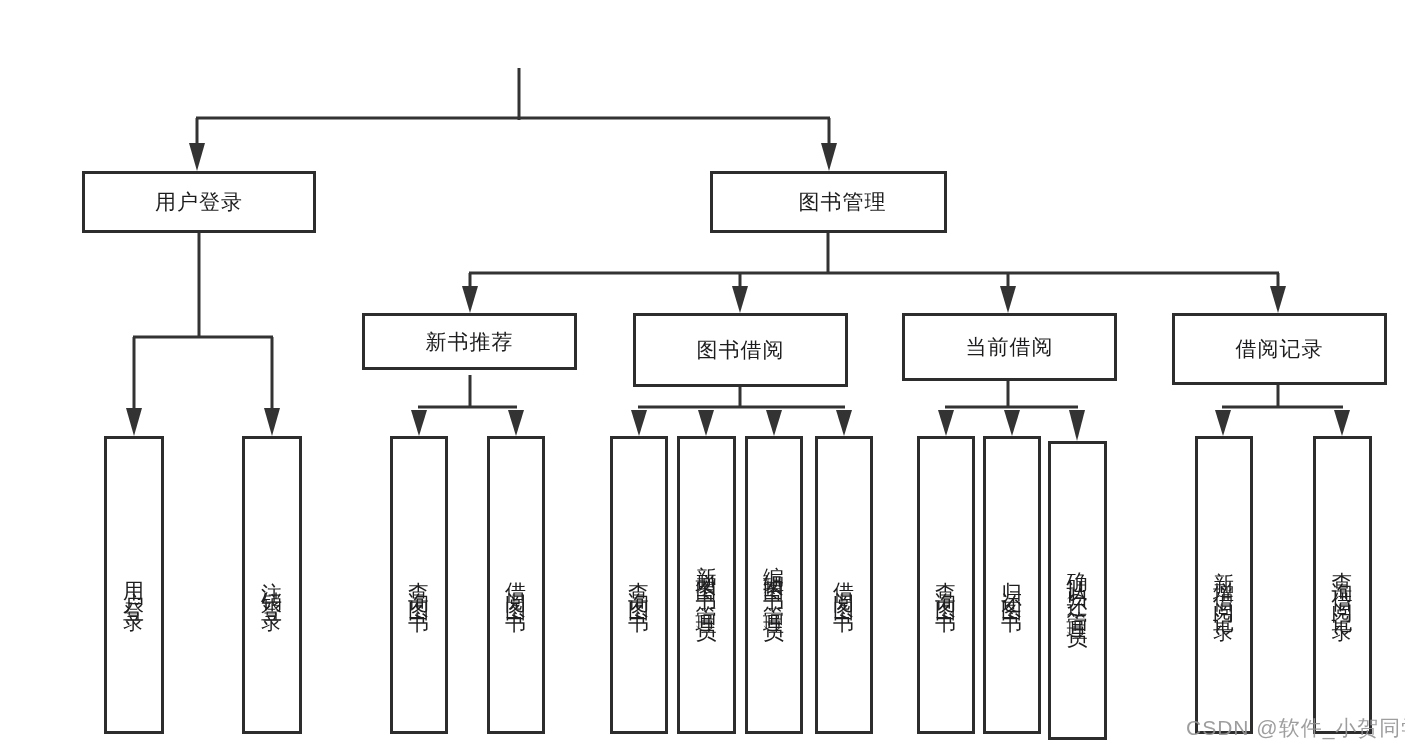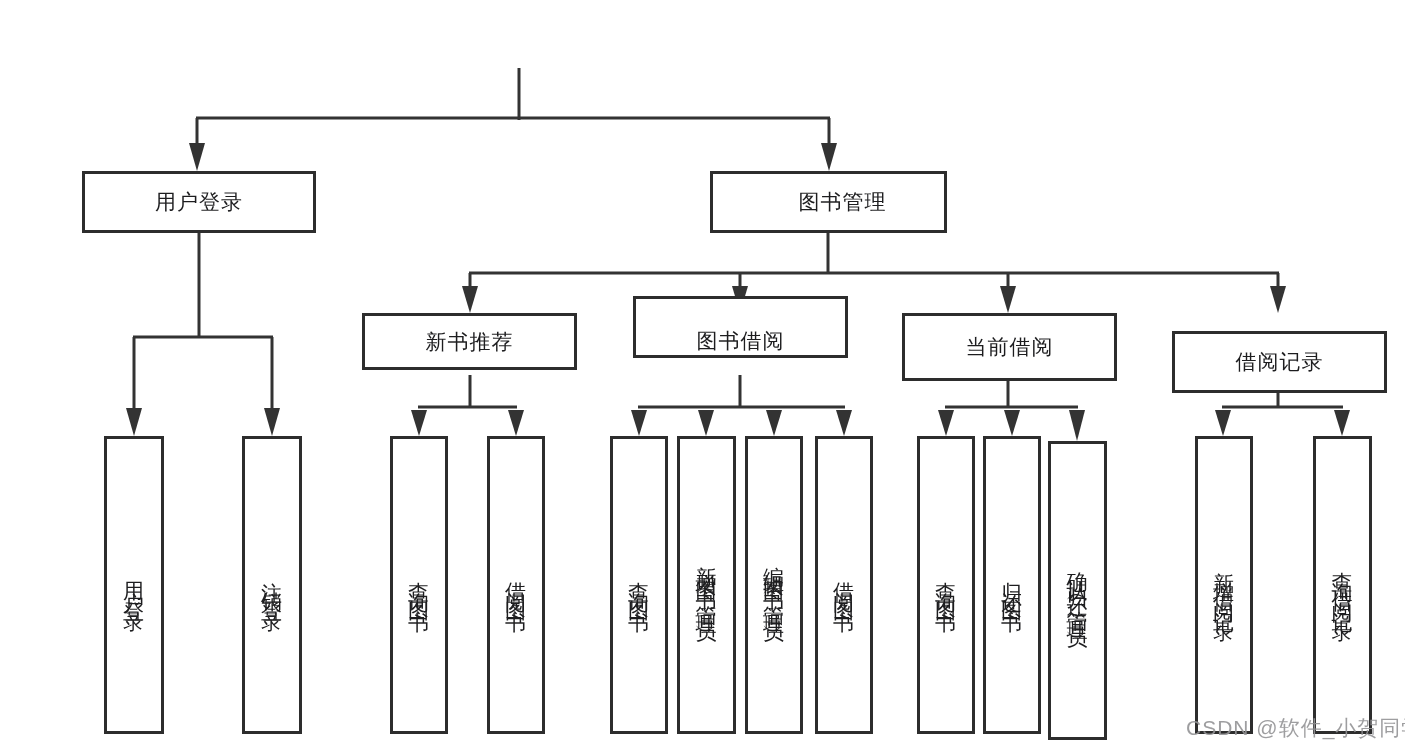--- a/index.html
+++ b/index.html
@@ -116,27 +116,27 @@
   <div class="node" style="left:82px; top:171px; width:234px; height:62px;">
     <span>用户登录</span>
   </div>
   <div class="node" style="left:710px; top:171px; width:237px; height:62px;padding-left:28px;">
     <span>图书管理</span>
   </div>
 
   <div class="node" style="left:362px; top:313px; width:215px; height:57px;">
     <span>新书推荐</span>
   </div>
-  <div class="node" style="left:633px; top:296px; width:215px; height:62px;align-items:flex-end;">
+  <div class="node" style="left:633px; top:313px; width:215px; height:74px;">
     <span>图书借阅</span>
   </div>
   <div class="node" style="left:902px; top:313px; width:215px; height:68px;">
     <span>当前借阅</span>
   </div>
-  <div class="node" style="left:1172px; top:313px; width:215px; height:62px;margin-top:18px;">
+  <div class="node" style="left:1172px; top:313px; width:215px; height:72px;">
     <span>借阅记录</span>
   </div>
 
   <div class="node leaf" style="left:104px; top:436px; width:60px; height:298px;">
     <span class="vtext">用户登录</span>
   </div>
   <div class="node leaf" style="left:242px; top:436px; width:60px; height:298px;">
     <span class="vtext">注销登录</span>
   </div>
 

